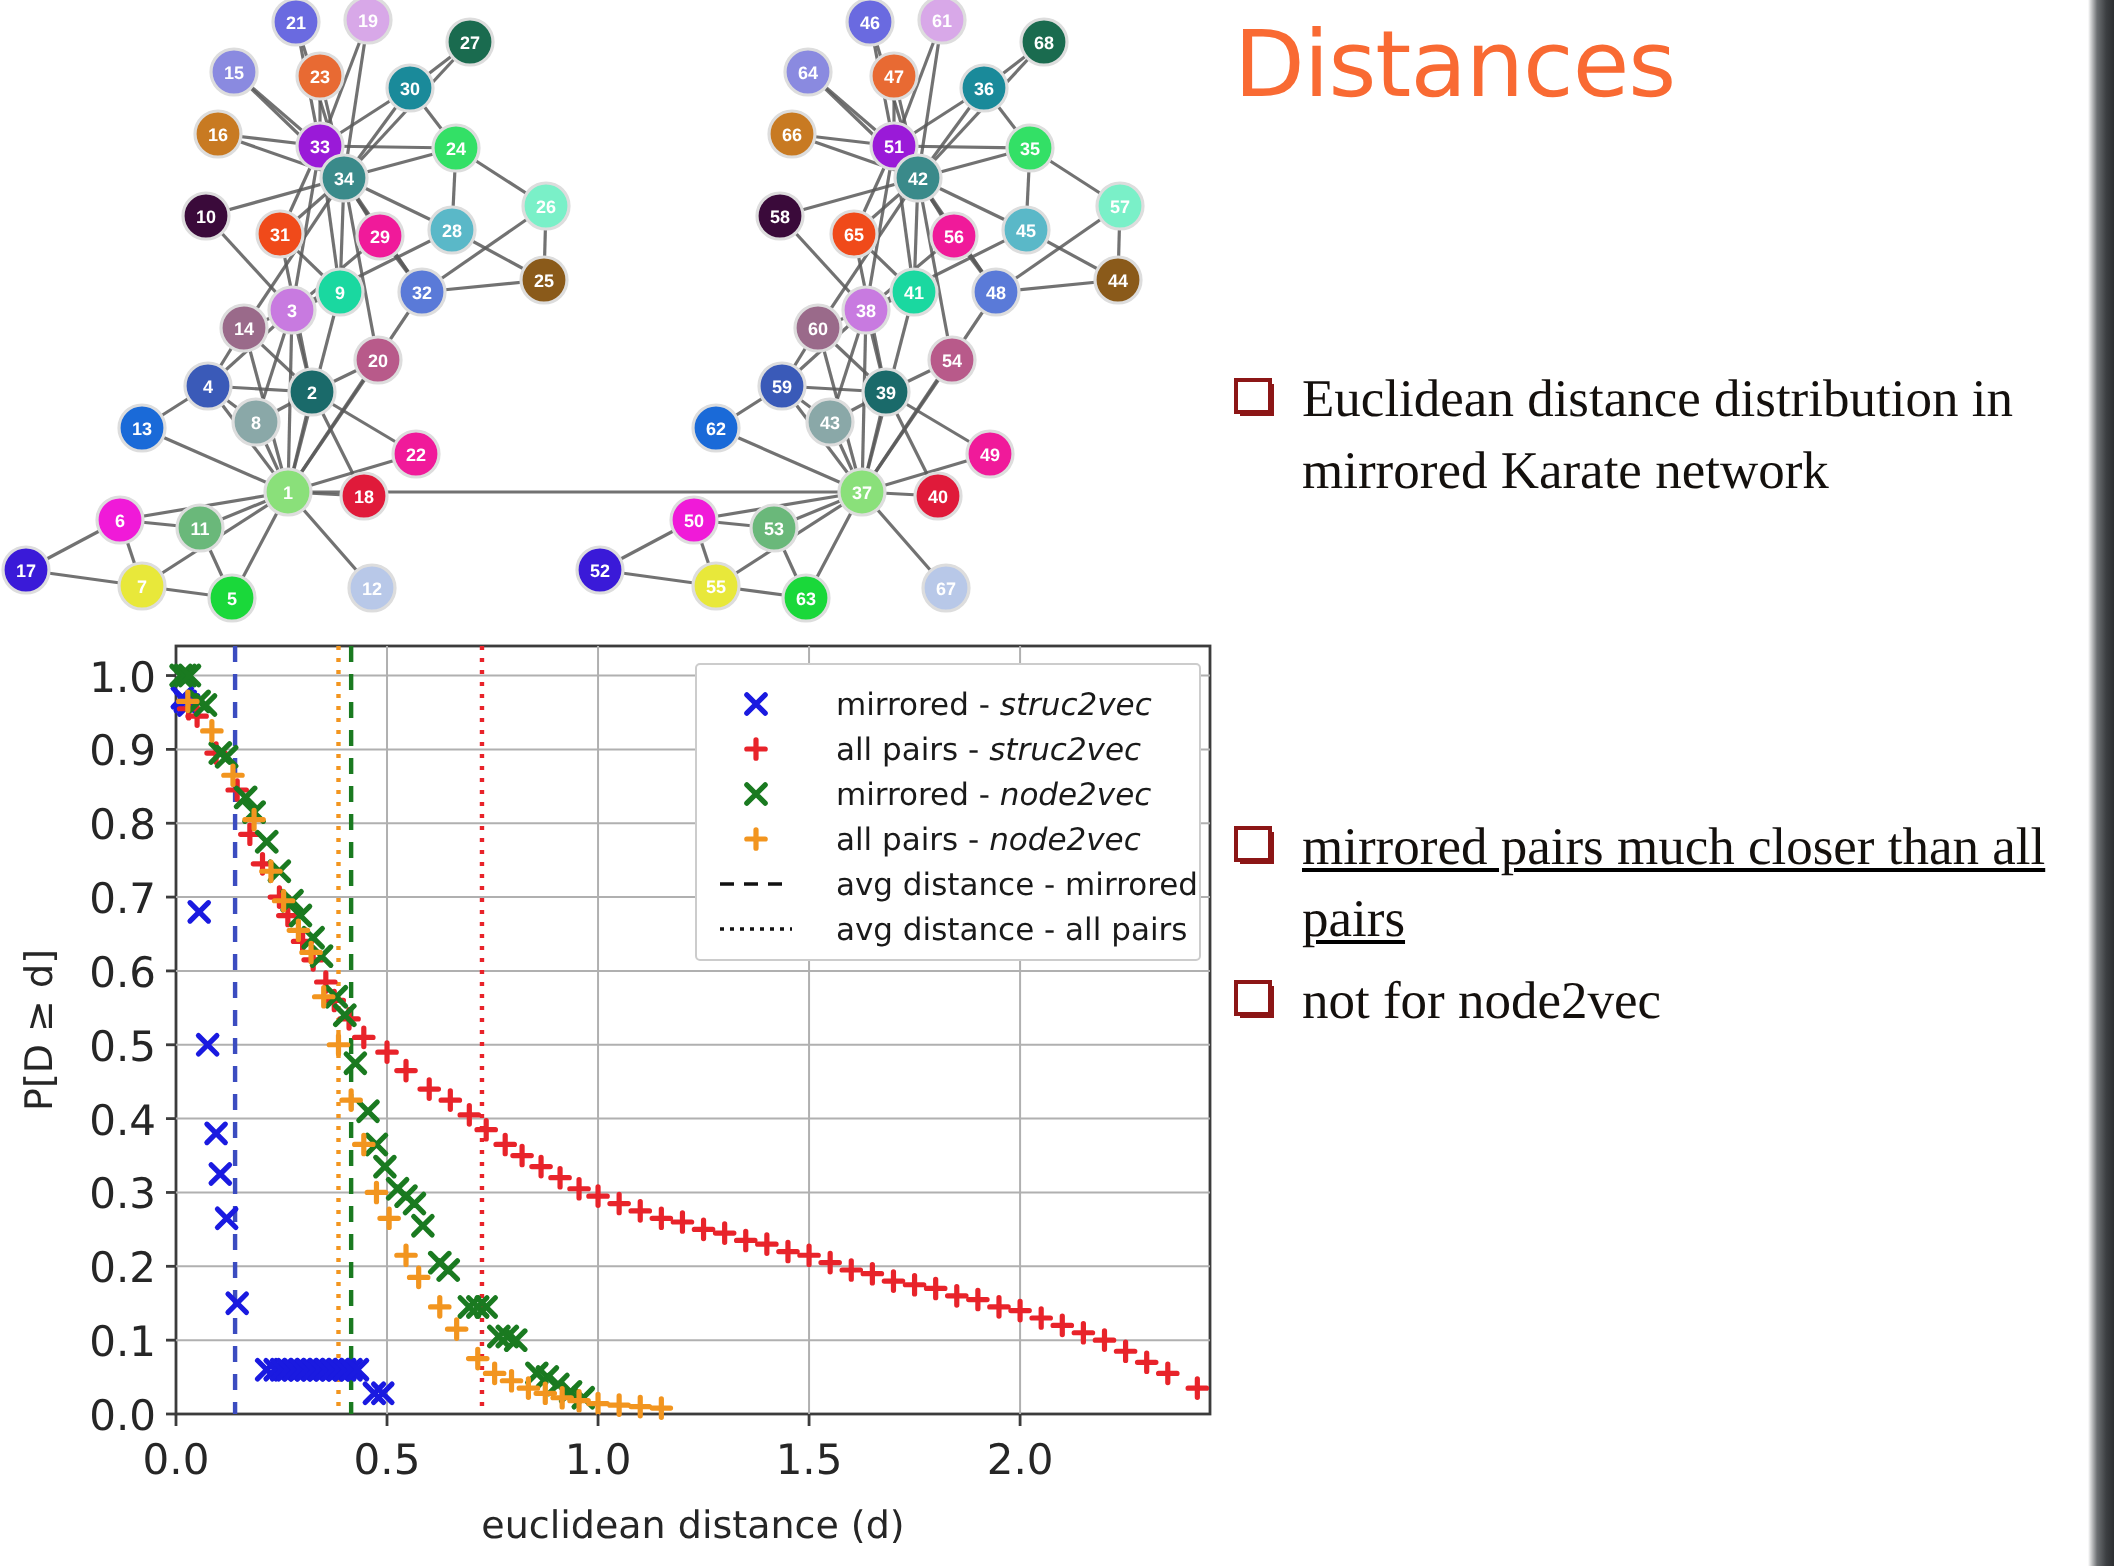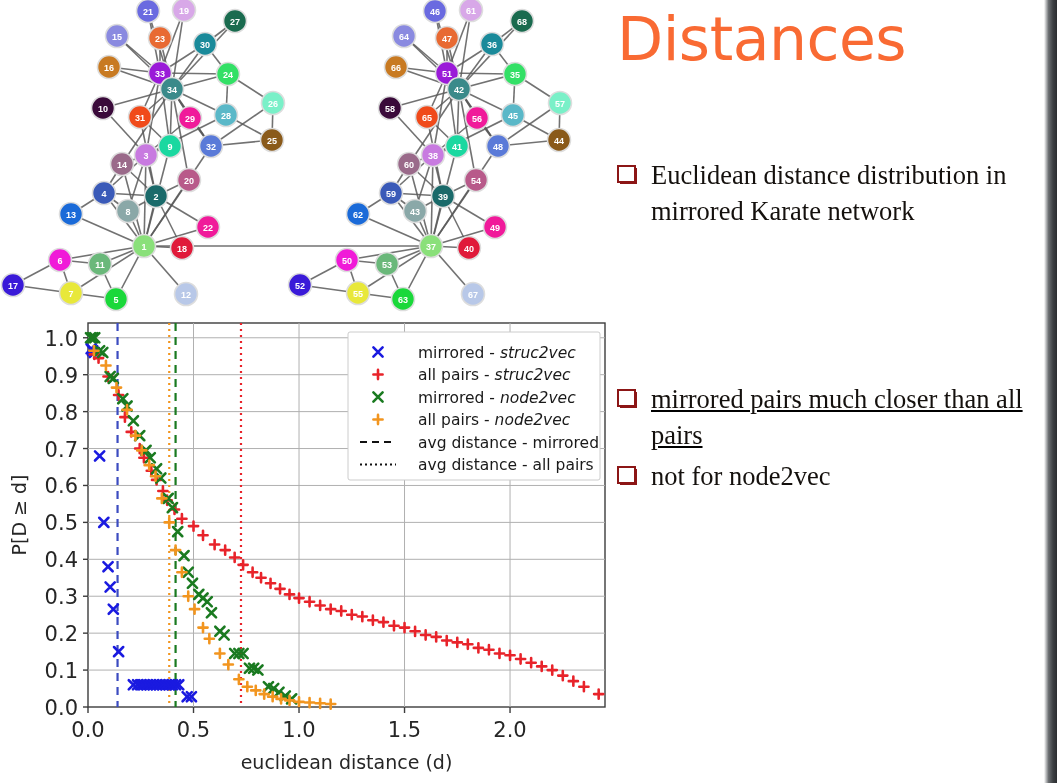--- a/index.html
+++ b/index.html
@@ -6,26 +6,26 @@
   body{
     width:1057px;height:783px;background:#ffffff;overflow:hidden;
     font-family:"Liberation Sans",sans-serif;position:relative;
   }
   #slide{position:absolute;inset:0;background:#fff;}
   .rightborder{position:absolute;top:0;right:0;width:13px;height:783px;
     background:linear-gradient(to right,#ffffff 0%,#6c6f72 35%,#3c3f42 70%,#2b2d30 100%);}
 
   
   #title{position:absolute;left:617px;top:8px;width:420px;
-    font-size:60px;line-height:1.05;color:#f96a33;letter-spacing:-0.5px;
+    font-size:46px;line-height:1.05;color:#f96a33;letter-spacing:-0.5px;
     font-family:"DejaVu Sans",sans-serif;font-weight:400;}
 
   
   .bullet-block{position:absolute;}
-  .bullet{display:flex;align-items:flex-start;margin-bottom:2px;}
+  .bullet{display:flex;align-items:flex-start;margin-bottom:2px;margin-top:24px;}
   .chk{flex:0 0 auto;width:20px;height:19px;margin-top:7px;margin-right:14px;position:relative;}
   .chk .sq{position:absolute;left:0;top:0;width:15px;height:14px;border:2.4px solid #8c1616;background:#fff;}
   .chk .sh1{position:absolute;left:3px;top:16px;width:16px;height:3px;background:#8c1616;}
   .chk .sh2{position:absolute;left:17px;top:3px;width:3px;height:16px;background:#8c1616;}
   .btext{font-family:"Liberation Serif",serif;font-size:26.5px;line-height:1.34;color:#14100d;}
   #b1{left:617px;top:158px;width:430px;}
   #b2{left:617px;top:382px;width:430px;text-decoration:underline;}
   #b3{left:617px;top:459px;width:430px;}
 
   

